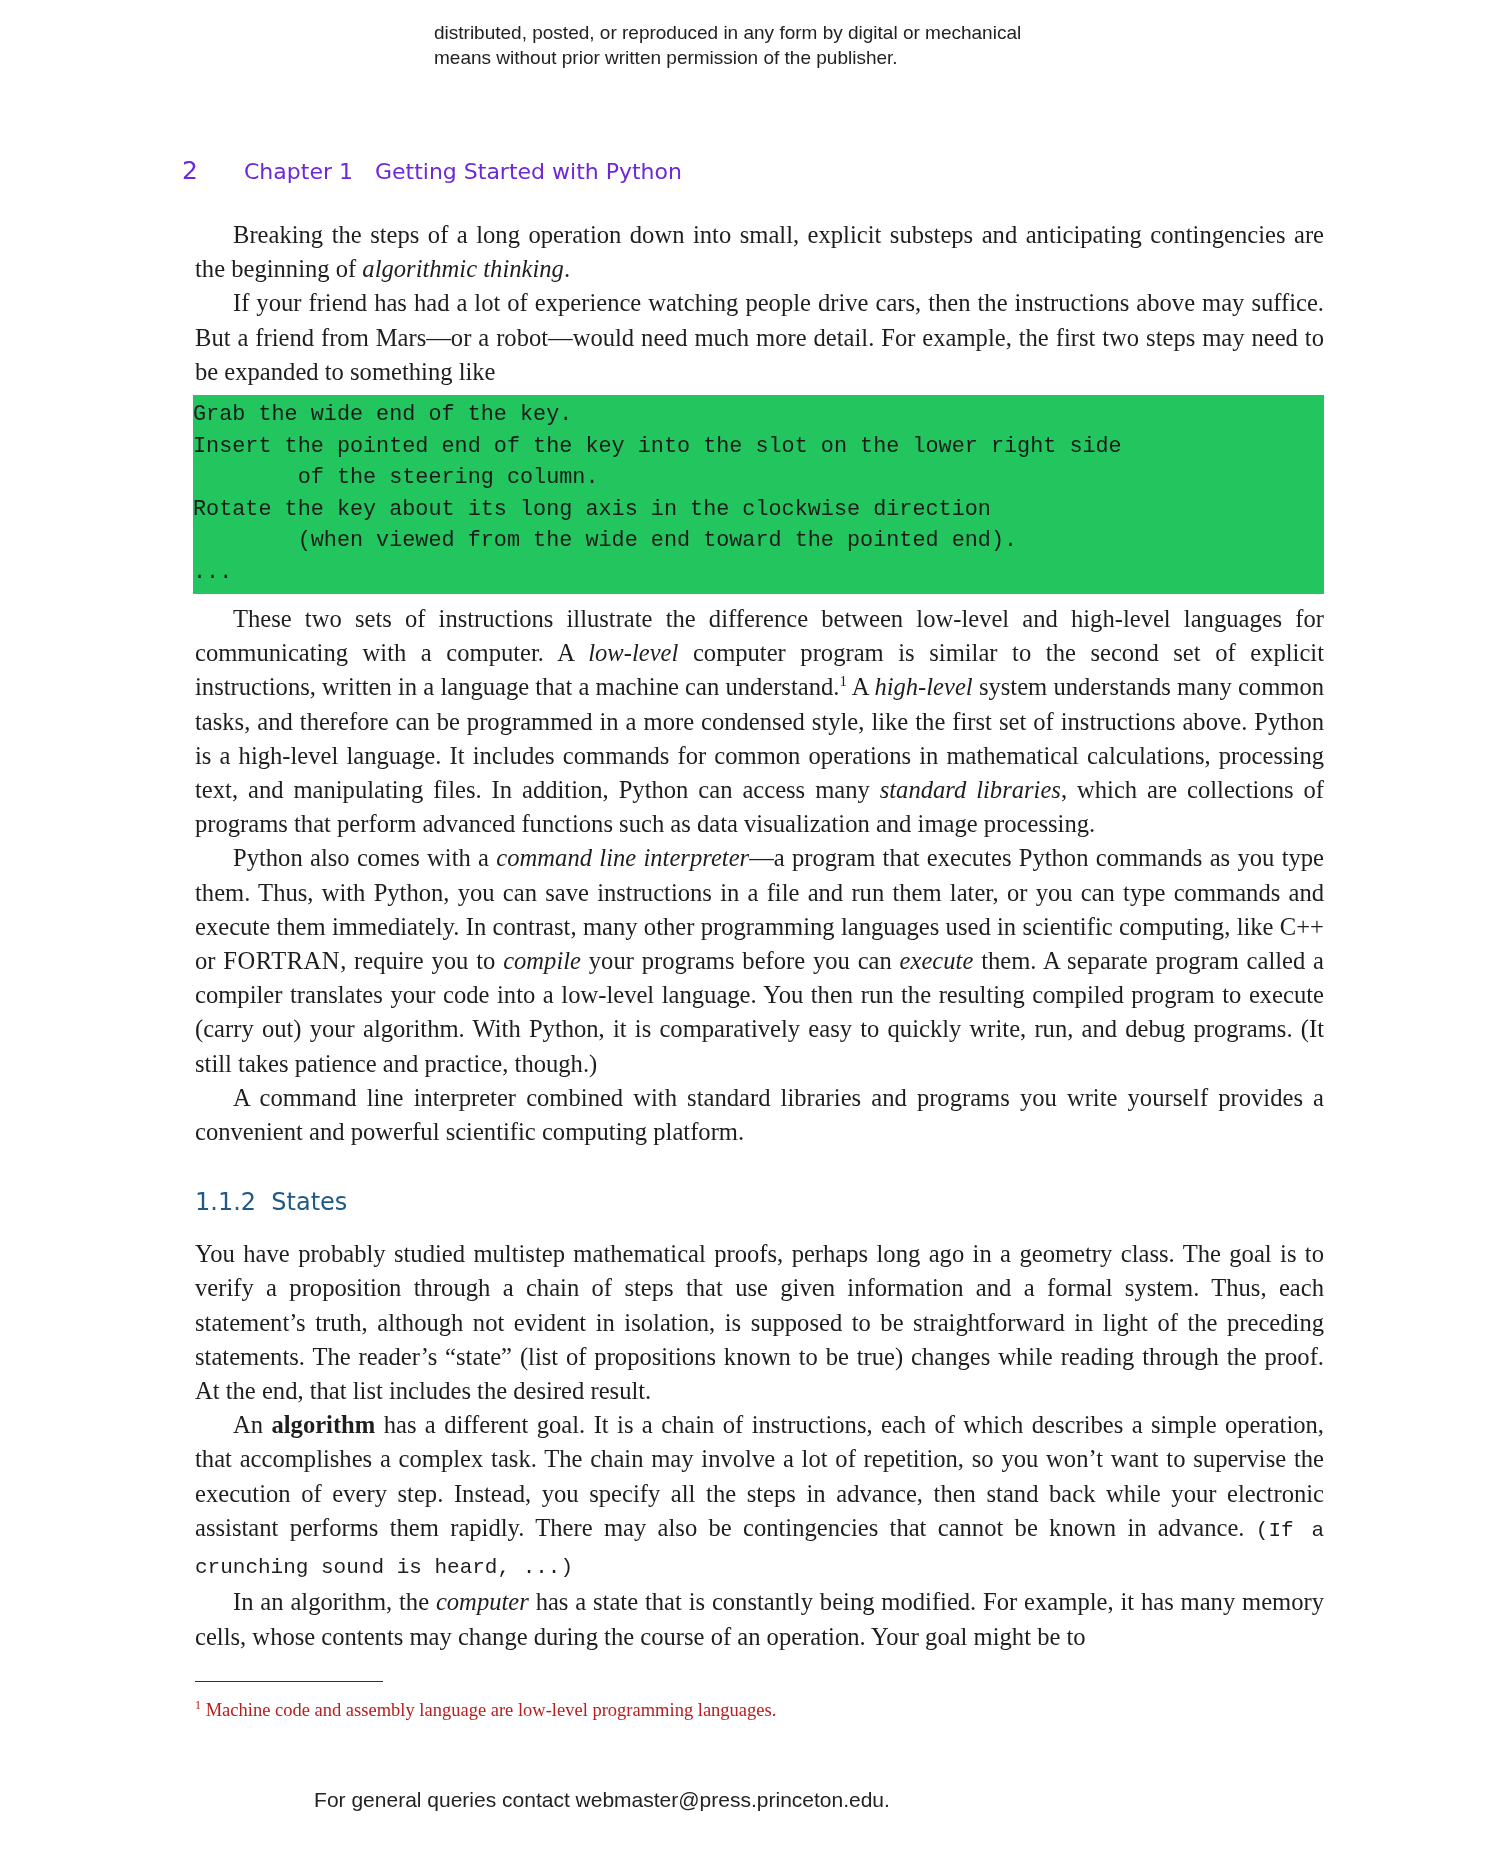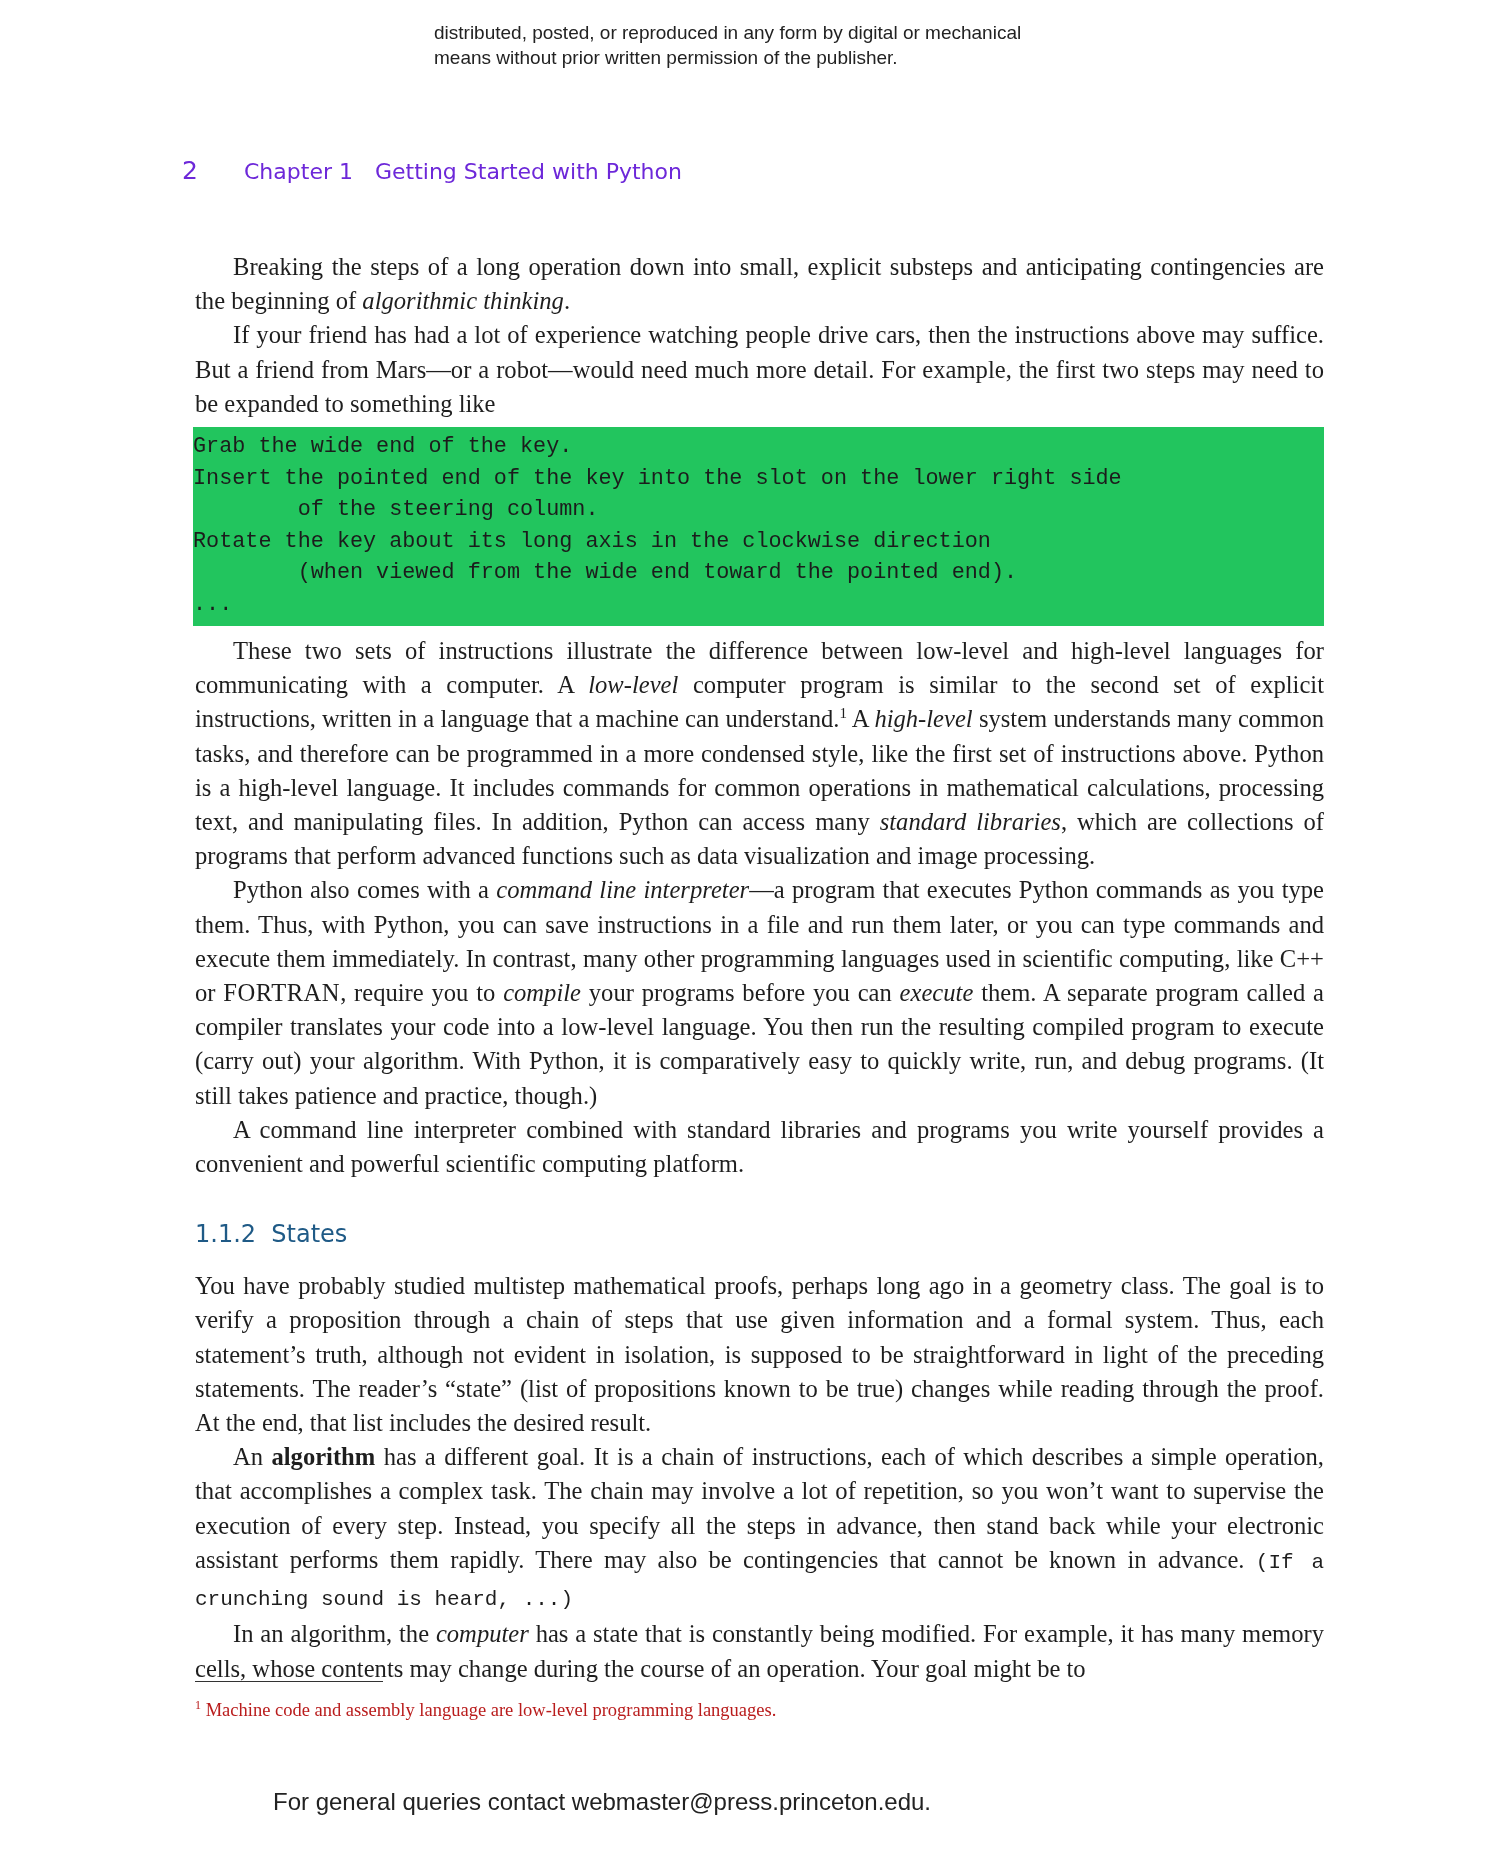--- a/index.html
+++ b/index.html
@@ -13,21 +13,20 @@
       position: absolute; left: 182px; top: 156px;
       font-family: "DejaVu Sans", sans-serif; color: #6d28d9; font-size: 22px;
     }
     .running-head .page-num { display: inline-block; width: 62px; font-size: 25px; }
     .running-head .chap { margin-right: 22px; }
 
     .body {
       position: absolute; left: 195px; top: 218px; width: 1129px;
       font-family: "Liberation Serif", serif; font-size: 24.6px; line-height: 34.2px; color: #1e1e1e;
       text-align: justify;
-      margin-top: 32px;
     }
     .body p { margin: 0; }
     .body p.indent { text-indent: 38px; }
     .body em { font-style: italic; }
     .body strong { font-weight: bold; }
     .sc { font-variant: small-caps; letter-spacing: 0.5px; }
     .code-inline { font-family: "Liberation Mono", monospace; font-size: 21px; }
     sup { font-size: 15px; vertical-align: super; line-height: 0; }
 
     .code-block {
@@ -44,21 +43,21 @@
     .footnote-rule {
       position: absolute; left: 195px; top: 1681px; width: 188px; height: 1px; background: #333;
     }
     .footnote {
       position: absolute; left: 195px; top: 1700px;
       font-family: "Liberation Serif", serif; font-size: 18.5px; color: #b91c1c;
     }
     .footnote sup { font-size: 12px; }
     .footer {
       position: absolute; left: 0; width: 1204px; top: 1788px; text-align: center;
-      font-family: "Liberation Sans", sans-serif; font-size: 24px; color: #222;
+      font-family: "Liberation Sans", sans-serif; font-size: 21px; color: #222;
     }
   </style>
 </head>
 <body>
 
 <div class="copyright">
   <div>distributed, posted, or reproduced in any form by digital or mechanical</div>
   <div>means without prior written permission of the publisher.</div>
 </div>
 

